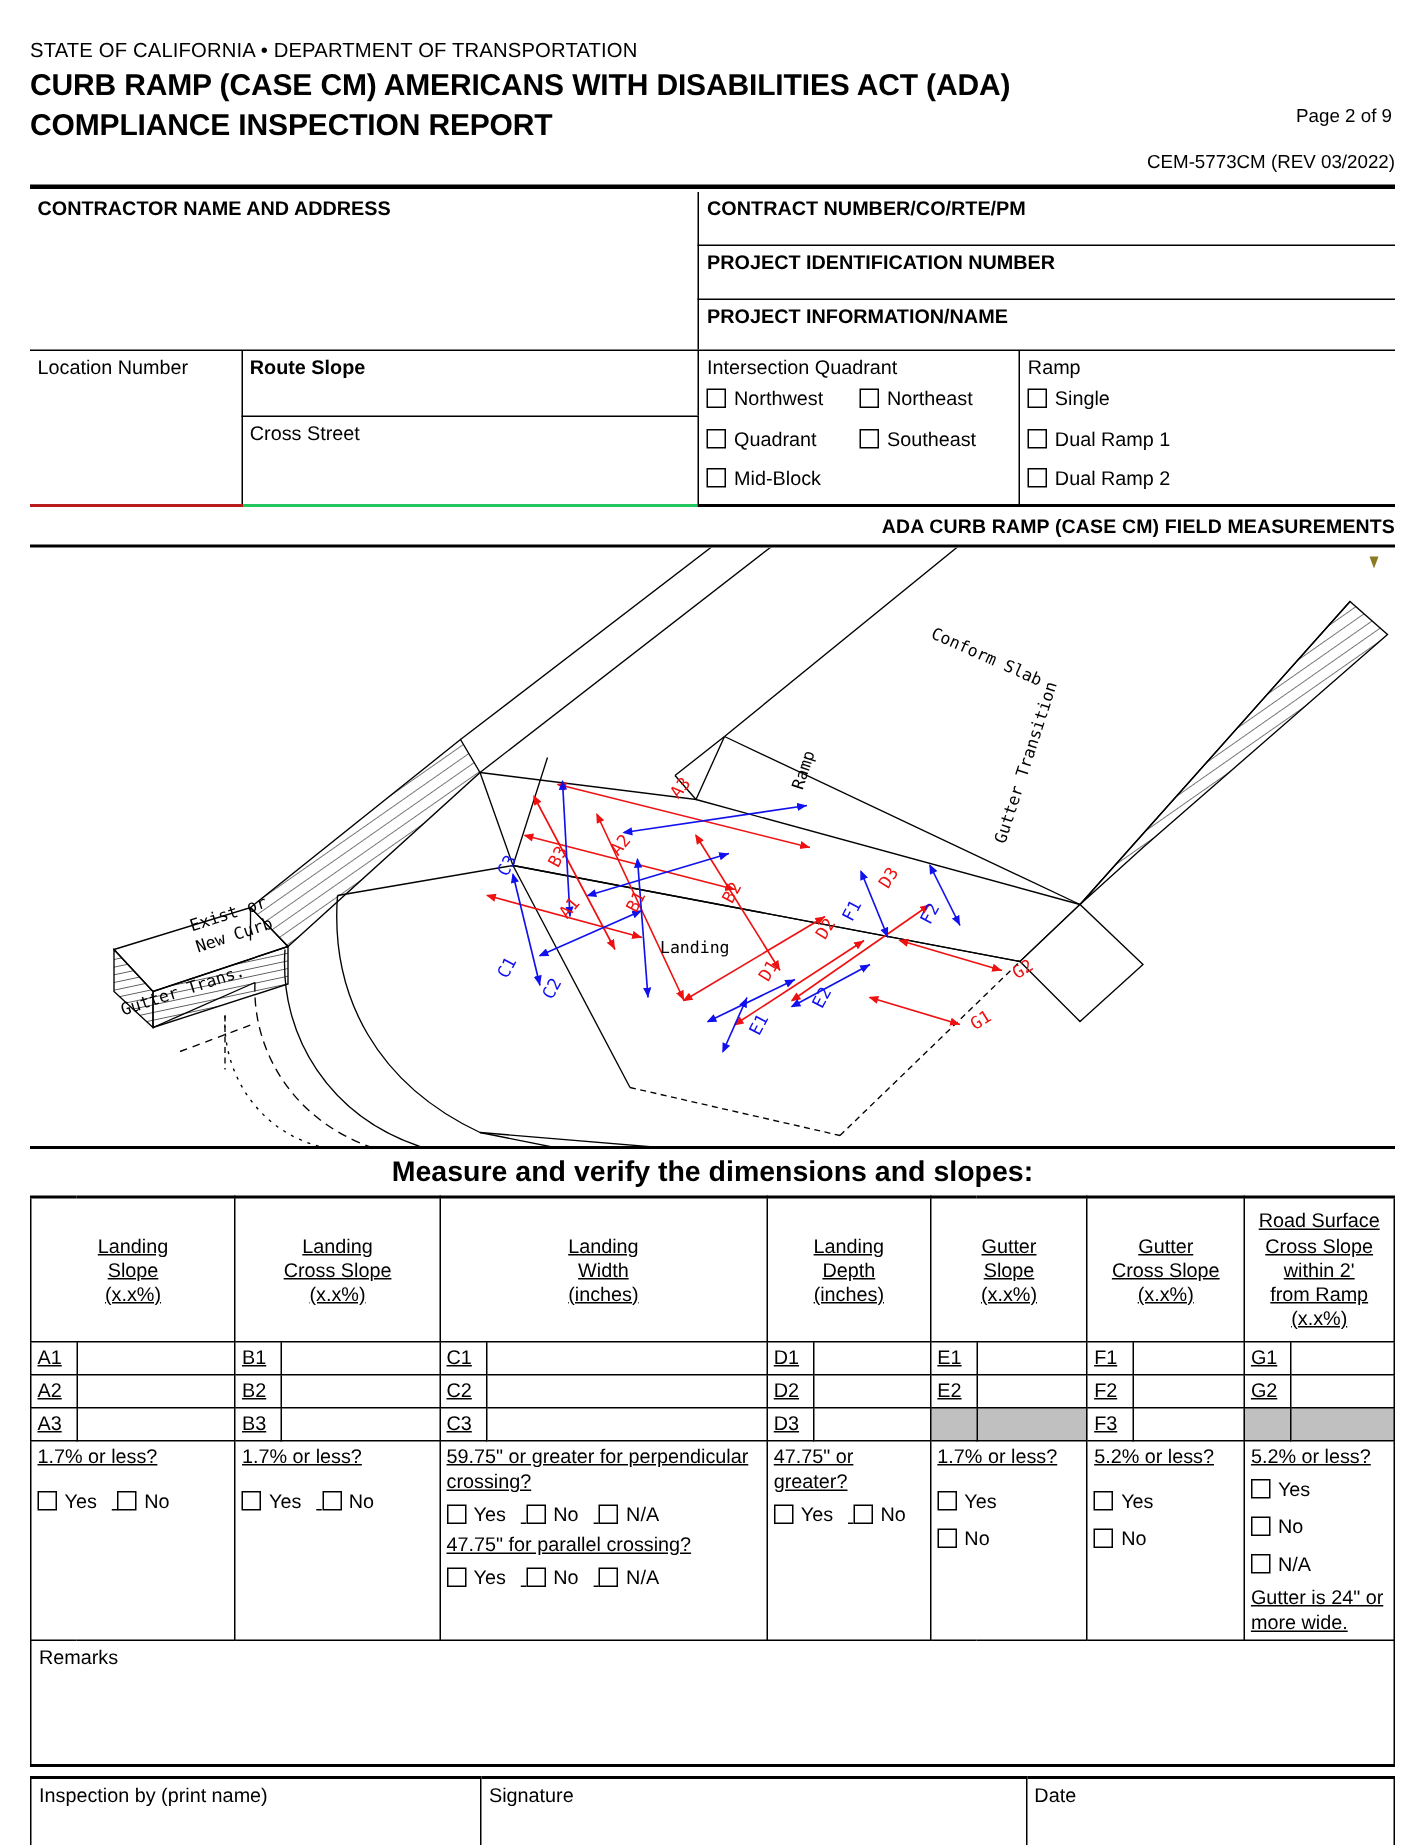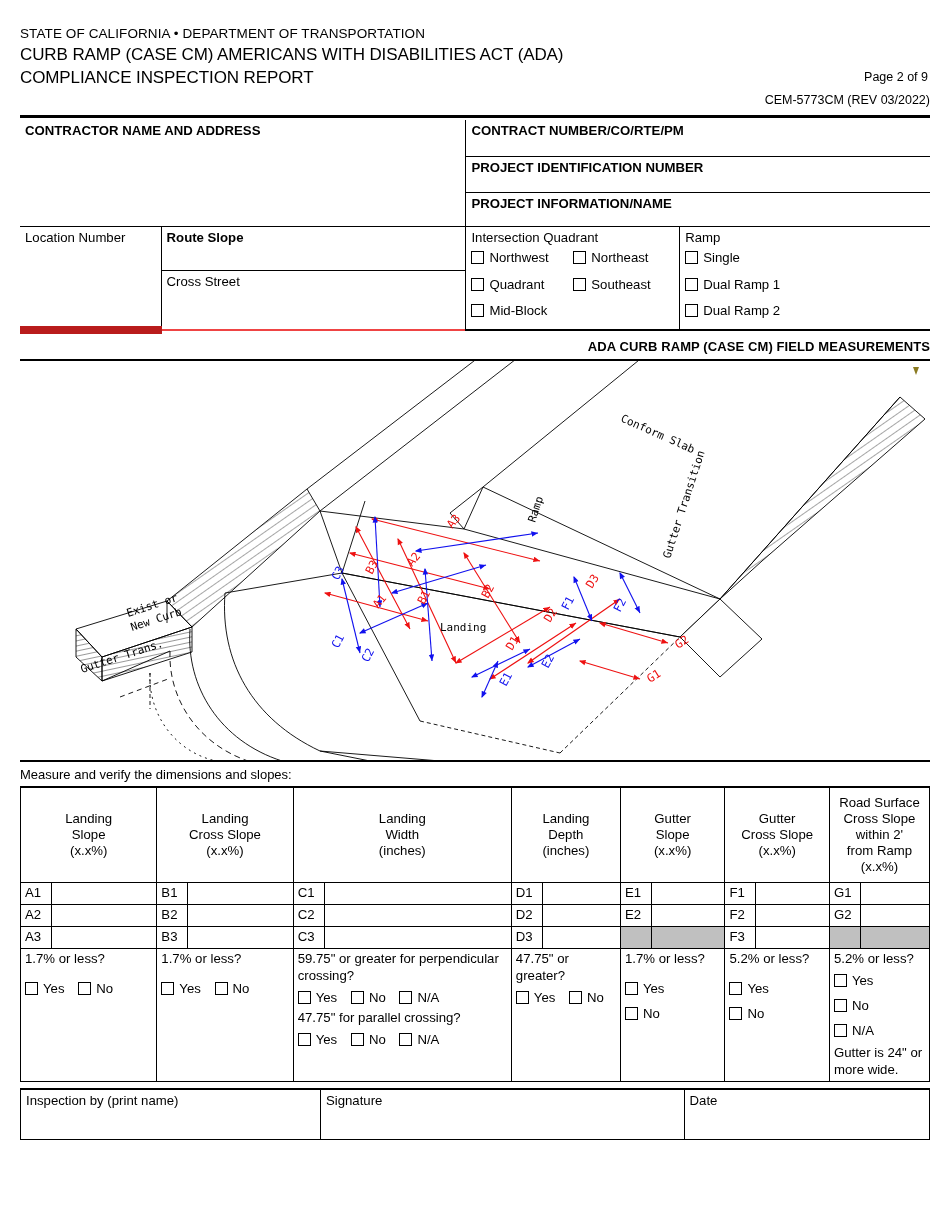--- a/index.html
+++ b/index.html
@@ -8,21 +8,21 @@
     width:950px; height:1230px;
     font-family:"Liberation Sans", sans-serif;
     color:#000;
     position:relative;
   }
   .page { width:950px; height:1230px; padding:26px 20px 0 20px; position:relative; }
 
   
   .hdr { position:relative; }
   .hdr-agency { font-size:13.5px; letter-spacing:.1px; line-height:1.25; }
-  .hdr-title { font-size:17px; font-weight:normal; line-height:1.30; margin-top:1px; letter-spacing:-.1px; }
+  .hdr-title { font-size:20px; font-weight:bold; line-height:1.30; margin-top:1px; letter-spacing:-.1px; }
   .hdr-form { font-size:12.5px; margin-top:4px;text-align:right; }
   .hdr-page { position:absolute; right:2px; top:44px; font-size:12.5px; }
 
   
   .rule-thick { border-top:3px solid #000; margin-top:8px; }
   .bl { border-left:1px solid #000; }
   .bb { border-bottom:1px solid #000;font-weight:bold; }
   .lbl { font-size:13.2px; line-height:1.2; }
 
   .infoTop { border-collapse:collapse; width:100%; table-layout:fixed; }
@@ -34,26 +34,26 @@
   .cbrow { display:inline-block; white-space:nowrap; margin-right:14px; font-size:13.2px; line-height:2.0; }
 
   
   .banner { text-align:right; font-size:13px; font-weight:bold; padding:5px 0 5px 0; letter-spacing:.1px; }
 
   
   .drawing-wrap { border-top:2px solid #000; border-bottom:2px solid #000; height:403px; position:relative; overflow:hidden; }
   .drawing-wrap svg { display:block; }
 
   
-  .measure-cap { text-align:left; font-size:13px; padding:5px 0 4px 0; }
+  .measure-cap { text-align:center; font-size:19px; padding:5px 0 4px 0;font-weight:bold; }
 
   
   table.mt { border-collapse:collapse; width:100%; table-layout:fixed; border-top:2px solid #000; }
   table.mt td, table.mt th { border:1px solid #000; font-size:13.2px; font-weight:normal;
-                             vertical-align:top; padding:2px 4px; }
+                             vertical-align:top; padding:2px 4px;text-decoration:underline; }
   table.mt th.colhdr { text-align:center; vertical-align:middle; line-height:1.22; padding:7px 2px; font-size:13.2px; }
   td.tag { width:30px; text-align:left; padding-left:4px; white-space:nowrap; font-size:13.2px; }
   td.val { }
   td.shade { background:#c0c0c0; }
   .crit { font-size:13.2px; line-height:1.28; padding-top:3px; }
   .crit .cbrow { line-height:1.9; margin-right:10px; }
 
   
   .remarks { border-left:1px solid #000; border-right:1px solid #000; border-bottom:2px solid #000;
              height:84px; font-size:13.2px; padding:3px 5px; }
@@ -108,21 +108,21 @@
 
   <table class="infoTop">
     <colgroup>
         <col style="width:15.5%">
         <col style="width:33.5%">
         <col style="width:23.5%">
         <col style="width:27.5%">
       </colgroup>
     <tbody>
         <tr>
-      <td rowspan="2" style="border-bottom:8px solid #b91c1c;vertical-align:top;margin-left:40px;">
+      <td rowspan="2" style="border-bottom:2px solid #b91c1c;vertical-align:top;margin-left:40px;">
         <span class="lbl">Location Number</span>
       </td>
       <td class="bl bb" style="height:33px;vertical-align:top">
         <span class="lbl">Route Slope</span>
       </td>
       <td rowspan="2" class="bl" style="border-bottom:2px solid #000;vertical-align:top;padding-bottom:4px;">
         <div class="lbl">Intersection Quadrant</div>
         <div style="display:flex;flex-wrap:wrap;">
           <label class="cbrow" style="width:50%;margin-right:0">
             <span class="cb"></span><span>Northwest</span>
@@ -150,21 +150,21 @@
           <label class="cbrow" style="display:block">
             <span class="cb"></span><span>Dual Ramp 1</span>
           </label>
           <label class="cbrow" style="display:block">
             <span class="cb"></span><span>Dual Ramp 2</span>
           </label>
         </div>
       </td>
     </tr>
     <tr>
-      <td class="bl" style="height:45px;border-bottom:2px solid #ef4444;vertical-align:top">
+      <td class="bl" style="height:45px;border-bottom:2px solid #22c55e;vertical-align:top">
         <span class="lbl">Cross Street</span>
       </td>
     </tr>
   </tbody>
     </table>
 
   <div class="banner">ADA CURB RAMP (CASE CM) FIELD MEASUREMENTS</div>
 
   <div class="drawing-wrap">
     <svg width="910" height="400" viewBox="0 0 910 400">
@@ -481,20 +481,24 @@
         </div>
         <div>
           <label class="cbrow"><span class="cb"></span><span>N/A</span></label>
         </div>
         <div style="margin-top:2px">Gutter is 24" or more wide.</div>
       </td>
     </tr>
   </tbody>
     </table>
 
+  <div class="remarks">
+    <span>Remarks</span>
+    <span></span>
+  </div>
 
   <table class="sig">
     <colgroup>
         <col style="width:33%">
         <col style="width:40%">
         <col style="width:27%">
       </colgroup>
     <tbody>
         <tr>
       <td class="sigTopRule">

